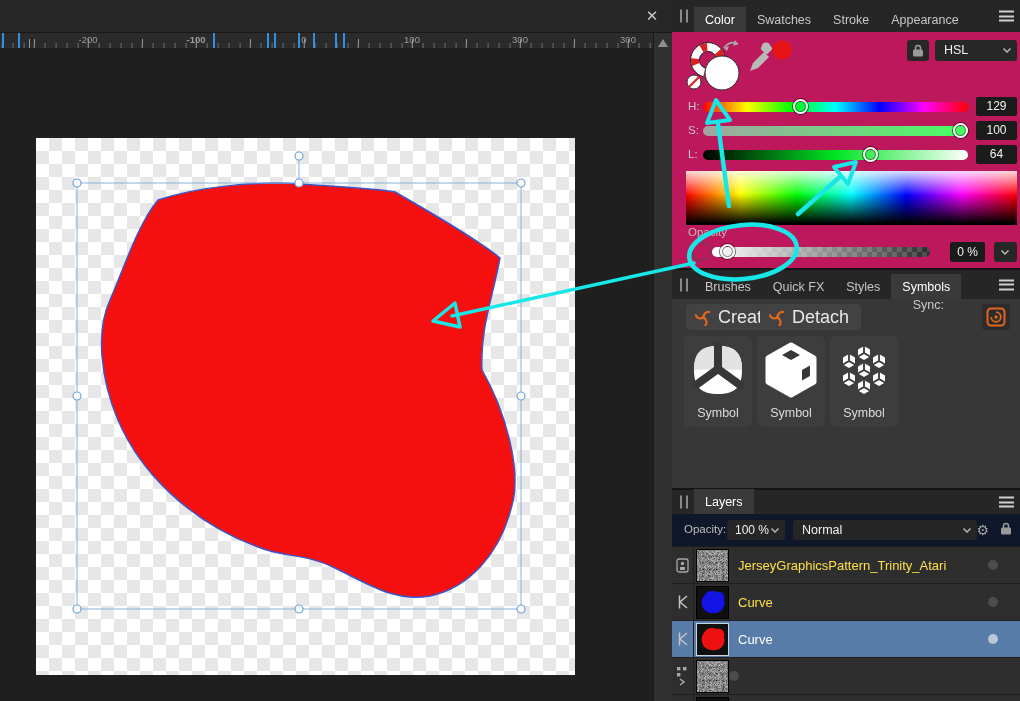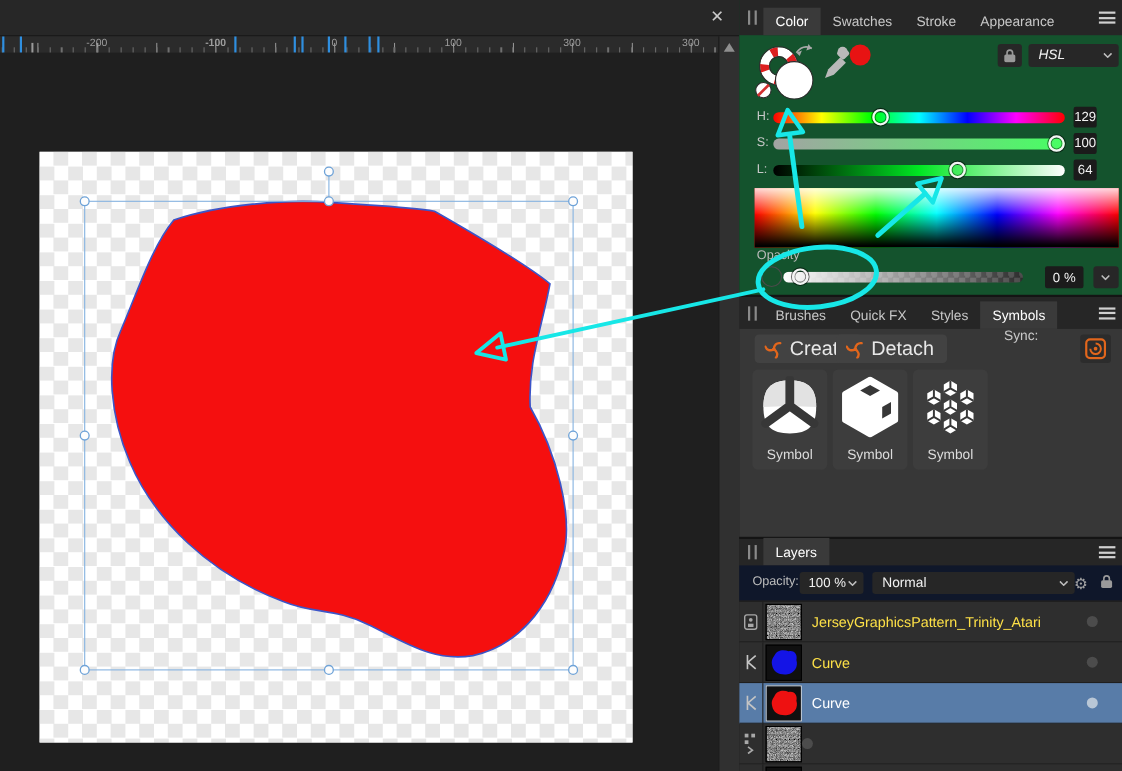--- a/index.html
+++ b/index.html
@@ -32,38 +32,38 @@
   .panel-tabbar { position:relative; background:#262626; width:100%; }
   .grip { position:absolute; left:8px; top:50%; transform:translateY(-50%); width:8px; height:13px;
     border-left:2px solid #8a8a8a; border-right:2px solid #8a8a8a; }
   .hamburger { position:absolute; right:6px; top:50%; transform:translateY(-50%); width:15px; height:11px;
     border-top:2px solid #cfcfcf; border-bottom:2px solid #cfcfcf; cursor:pointer; }
   .hamburger::after { content:""; position:absolute; left:0; right:0; top:2.5px; height:2px; background:#cfcfcf; }
   .tabs { position:absolute; left:22px; bottom:0; display:flex; height:25px; }
   .tab { padding:0 11px; display:flex; align-items:center; font-size:12.5px; color:#c7c7c7; cursor:pointer; white-space:nowrap; }
   .tab.active { background:#3a3a3a; color:#fff; }
 
-  #color-panel { position:absolute; left:0; top:0; width:348px; height:268px; background:#14532d; }
+  #color-panel { position:absolute; left:0; top:0; width:348px; height:268px; background:#be185d; }
   #color-panel .panel-tabbar { height:32px; }
   #swatch-zone { position:absolute; left:0; top:32px; width:348px; height:36px; }
   .mini-box { position:absolute; background:#272727; border-radius:3px; }
   #lock-btn { left:235px; top:40px; width:22px; height:21px; cursor:pointer; }
   #mode-select { left:263px; top:40px; width:82px; height:21px; cursor:pointer; color:#f0f0f0; font-size:12.5px; }
-  #mode-select .val { position:absolute; left:9px; top:3px;font-style:italic; }
+  #mode-select .val { position:absolute; left:9px; top:3px; }
   .chev { position:absolute; right:6px; top:8px; width:8px; height:5px; }
   .chev svg, .lock-glyph svg { display:block; }
   .slider-row { position:absolute; left:0; width:348px; height:20px; }
   .slider-label { position:absolute; left:16px; top:3px; font-size:11.5px; color:#c8c8c8; }
   .slider-track { position:absolute; left:31px; top:5px; width:265px; height:10px; border-radius:5px; }
   .track-hue { background:linear-gradient(to right,#f00,#ff0 16.6%,#0f0 33.3%,#0ff 50%,#00f 66.6%,#f0f 83.3%,#f00); }
   .track-sat { background:linear-gradient(to right,#a3a3a3,#47ff63); }
   .track-lum { background:linear-gradient(to right,#000,#00e622 50%,#fff); }
   .slider-handle { position:absolute; top:-3px; width:15px; height:15px; border-radius:50%;
     border:2.5px solid #f4f4f4; box-shadow:0 0 0 1px rgba(0,0,0,.55), inset 0 0 0 1px rgba(0,0,0,.45); cursor:pointer; }
-  .value-box { position:absolute; left:304px; top:0; width:21px; height:19px; background:#1b1b1b; border-radius:2px;
+  .value-box { position:absolute; left:304px; top:0; width:41px; height:19px; background:#1b1b1b; border-radius:2px;
     color:#f2f2f2; font-size:12px; text-align:center; line-height:19px; }
   #spectrum { position:absolute; left:14px; top:171px; width:331px; height:54px; cursor:crosshair;
     background:linear-gradient(to bottom, rgba(0,0,0,0) 42%, #000 97%),
                linear-gradient(to bottom, rgba(255,255,255,.85), rgba(255,255,255,0) 45%),
                linear-gradient(to right,#f00,#ff0 16.6%,#0f0 33.3%,#0ff 50%,#00f 66.6%,#f0f 83.3%,#f00); }
   #opacity-label { position:absolute; left:16px; top:226px; font-size:11.5px; color:#bdbdbd; }
   #opacity-ghost { position:absolute; left:20px; top:242px; width:19px; height:19px; border:1.5px solid #4b4b4b; border-radius:50%; }
   #opacity-track { position:absolute; left:40px; top:247px; width:218px; height:10px; border-radius:5px;
     background:linear-gradient(to right, rgba(255,255,255,1), rgba(255,255,255,0)),
                repeating-conic-gradient(#4c4c4c 0 25%, #2d2d2d 0 50%);

